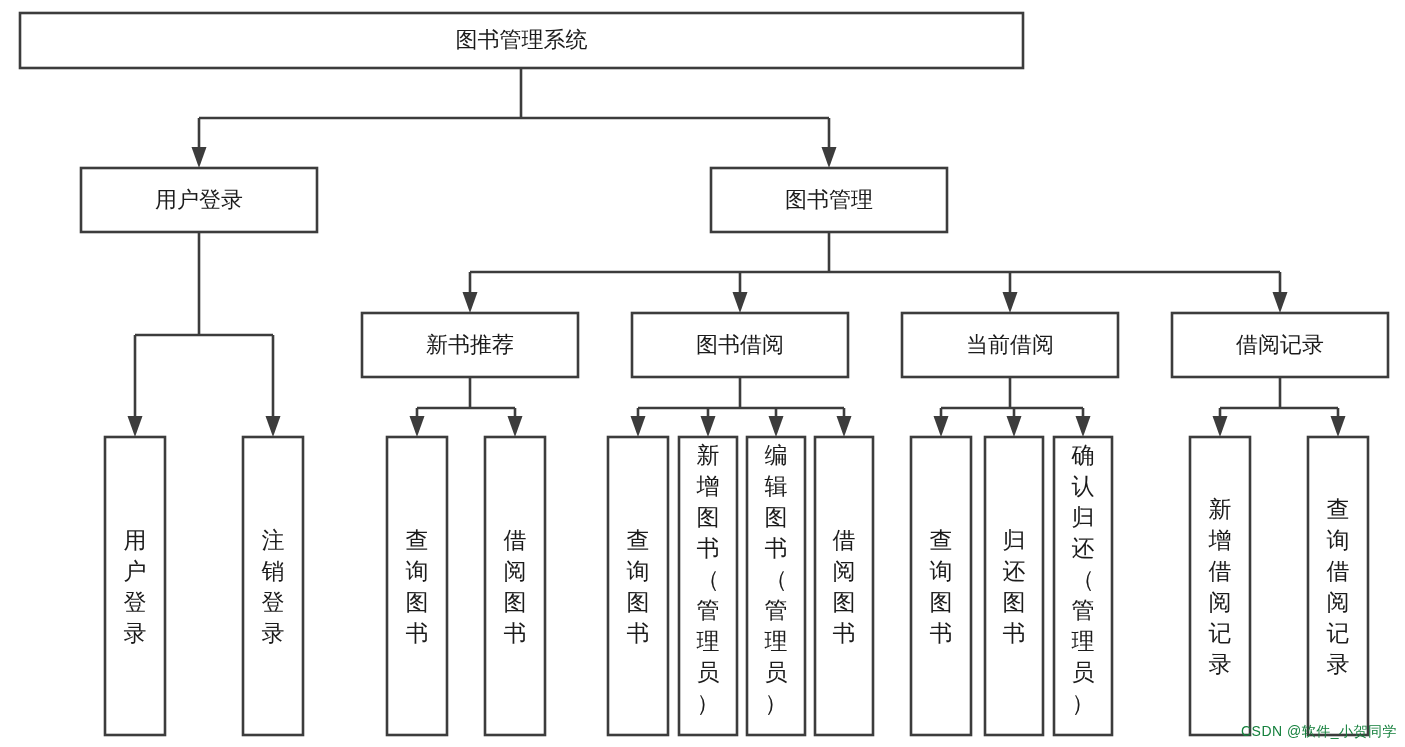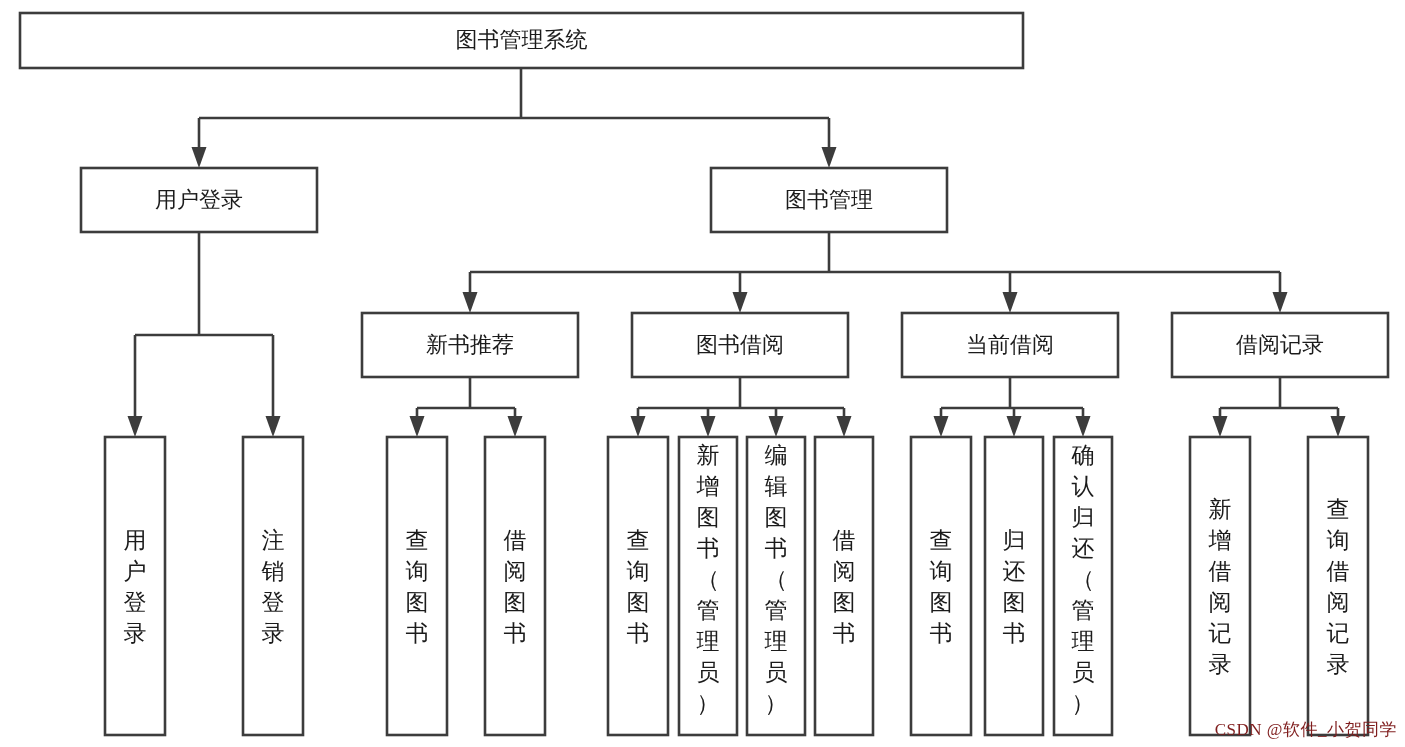--- a/index.html
+++ b/index.html
@@ -46,23 +46,23 @@
   .leaf-label-char {
     font-family: "Liberation Sans", "DejaVu Sans", sans-serif;
     fill: #1b1b1b;
     font-size: 23px;
     text-anchor: middle;
   }
   .watermark {
     position: absolute;
     right: 8px;
     bottom: 6px;
-    font-family: Liberation Serif, serif;
-    font-size: 17px;
-    color: #7f1d1d;
+    font-family: Liberation Sans, sans-serif;
+    font-size: 14px;
+    color: #15803d;
     letter-spacing: 0.5px;
     white-space: nowrap;
     pointer-events: none;
   }
 </style>
 </head>
 <body>
 
 <div id="chart-root">
   <svg id="chart-svg" width="1405" height="747" viewBox="0 0 1405 747" xmlns="http://www.w3.org/2000/svg">

